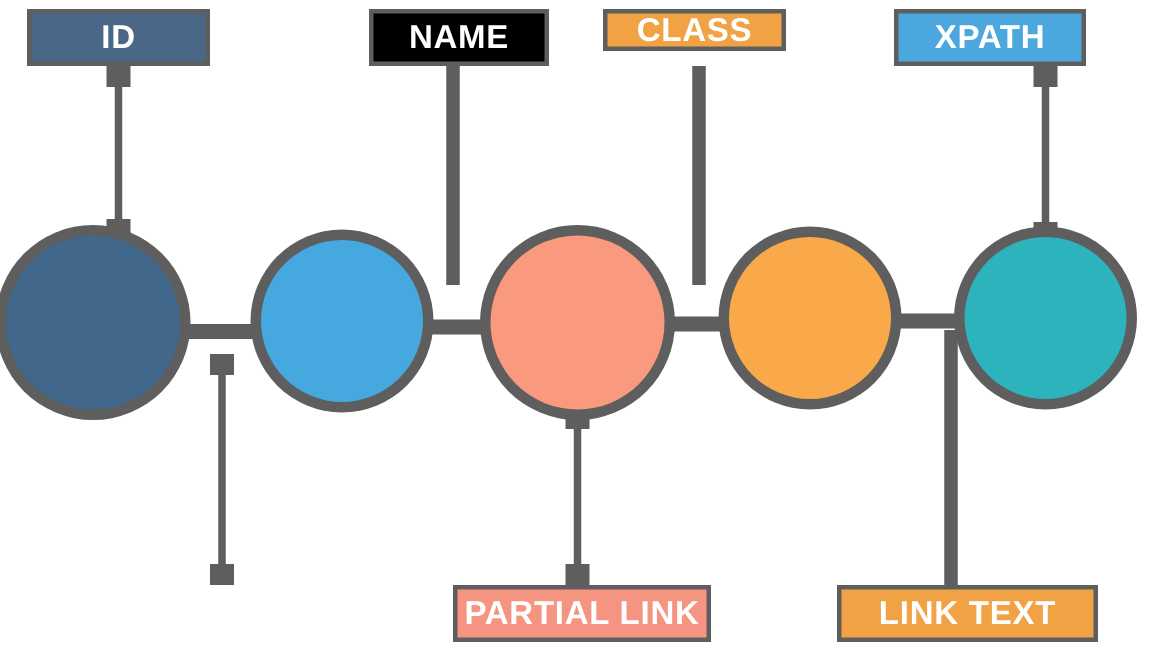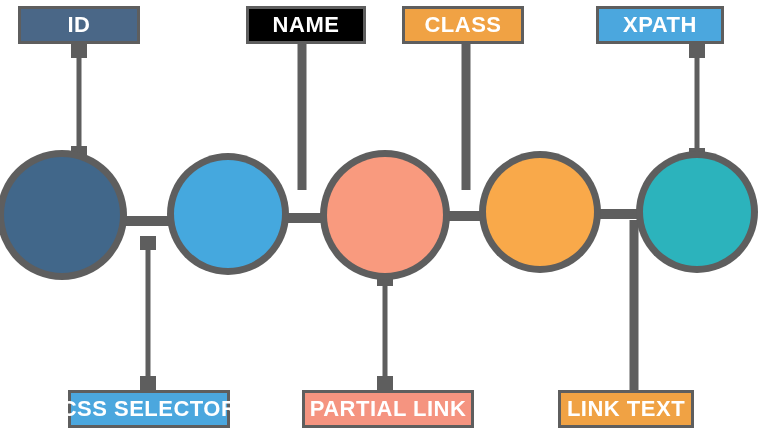--- a/index.html
+++ b/index.html
@@ -101,30 +101,27 @@
         <circle cx="697" cy="212" r="54" fill="#2cb3bc"></circle>
       </g>
   </svg>
 
   <div class="label-box" style="left: 18px; top: 6px; width: 122px; height: 38px; background: rgb(74, 103, 135);">
     <span>ID</span>
   </div>
   <div class="label-box" style="left: 246px; top: 6px; width: 120px; height: 38px; background: #000000;">
     <span>NAME</span>
   </div>
-  <div class="label-box" style="left: 402px; top: 6px; width: 122px; height: 38px; background: rgb(240, 162, 68);">
+  <div class="label-box" style="left: 402px; top: 6px; width: 122px; height: 28px; background: rgb(240, 162, 68);">
     <span>CLASS</span>
   </div>
   <div class="label-box" style="left: 596px; top: 6px; width: 128px; height: 38px; background: rgb(75, 167, 222);">
     <span>XPATH</span>
   </div>
 
-  <div class="label-box" style="left: 68px; top: 390px; width: 162px; height: 38px; background: rgb(75, 167, 222);">
-    <span>CSS SELECTOR</span>
-  </div>
   <div class="label-box" style="left: 302px; top: 390px; width: 172px; height: 38px; background: rgb(245, 148, 128);">
     <span>PARTIAL LINK</span>
   </div>
-  <div class="label-box" style="left: 558px; top: 390px; width: 136px; height: 38px; background: rgb(240, 162, 68);">
+  <div class="label-box" style="left: 558px; top: 390px; width: 174px; height: 38px; background: rgb(240, 162, 68);">
     <span>LINK TEXT</span>
   </div>
 
 </div>
 
 </body></html>

